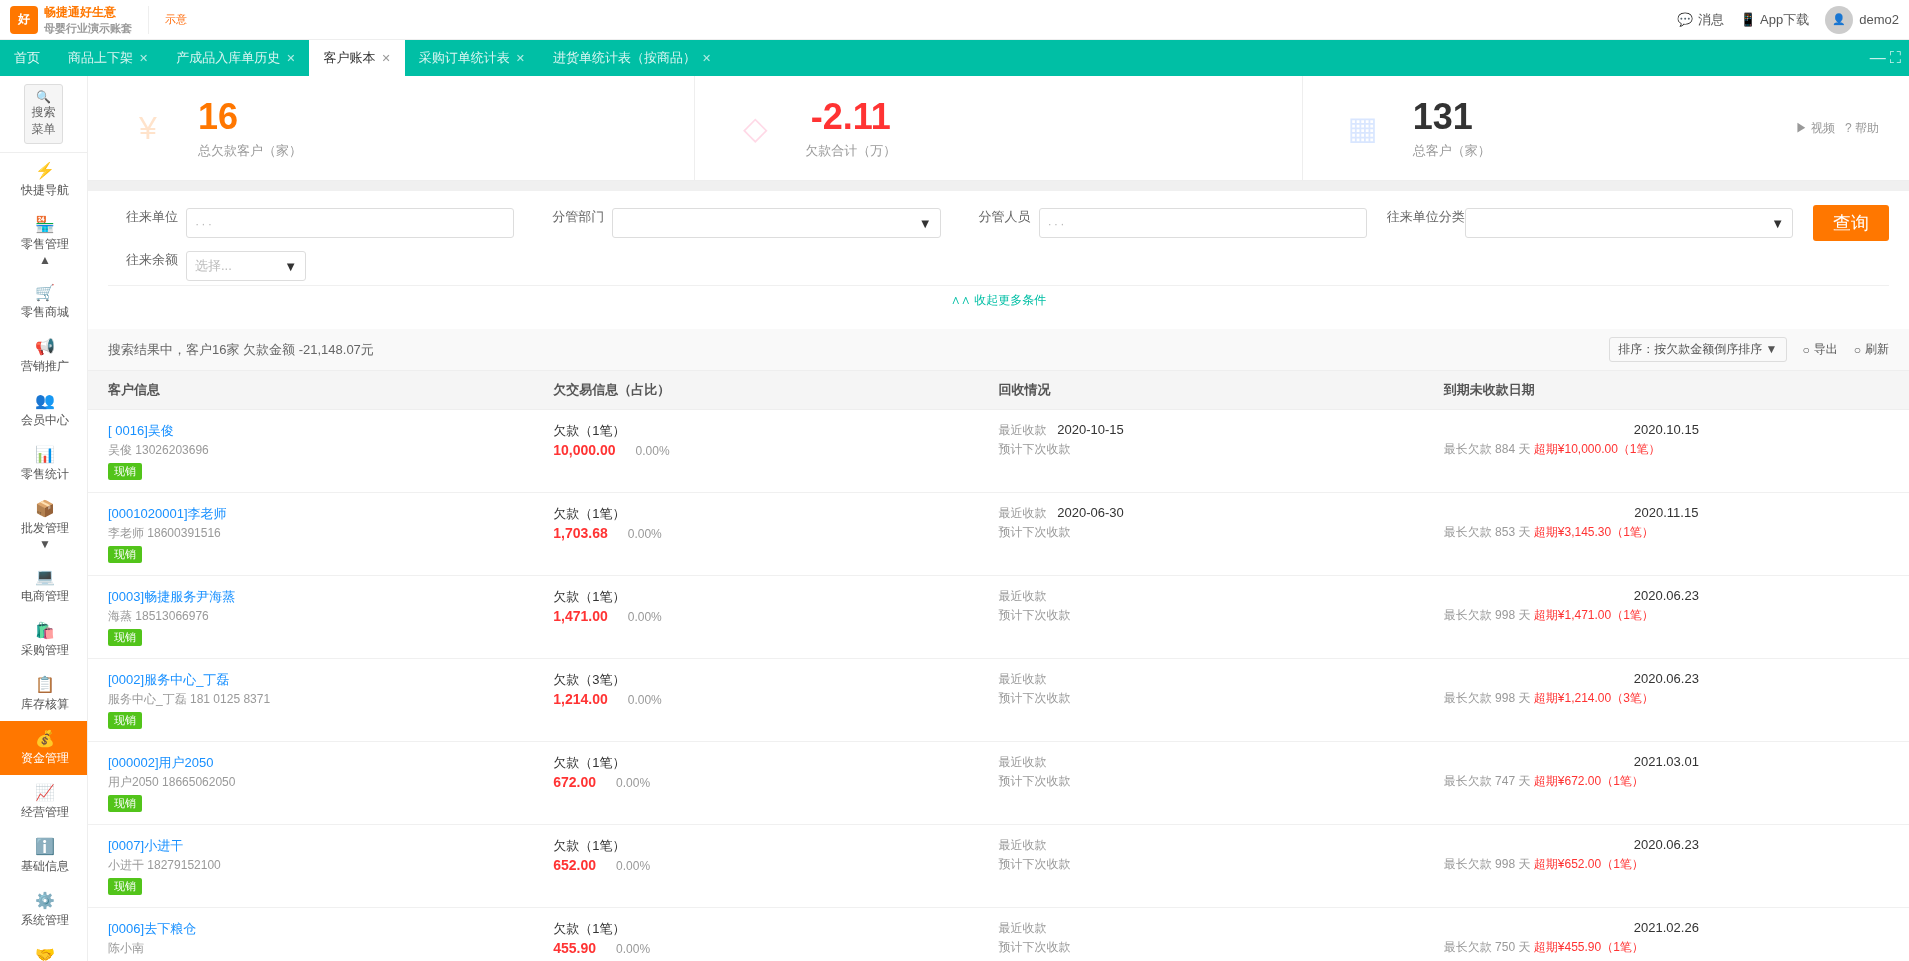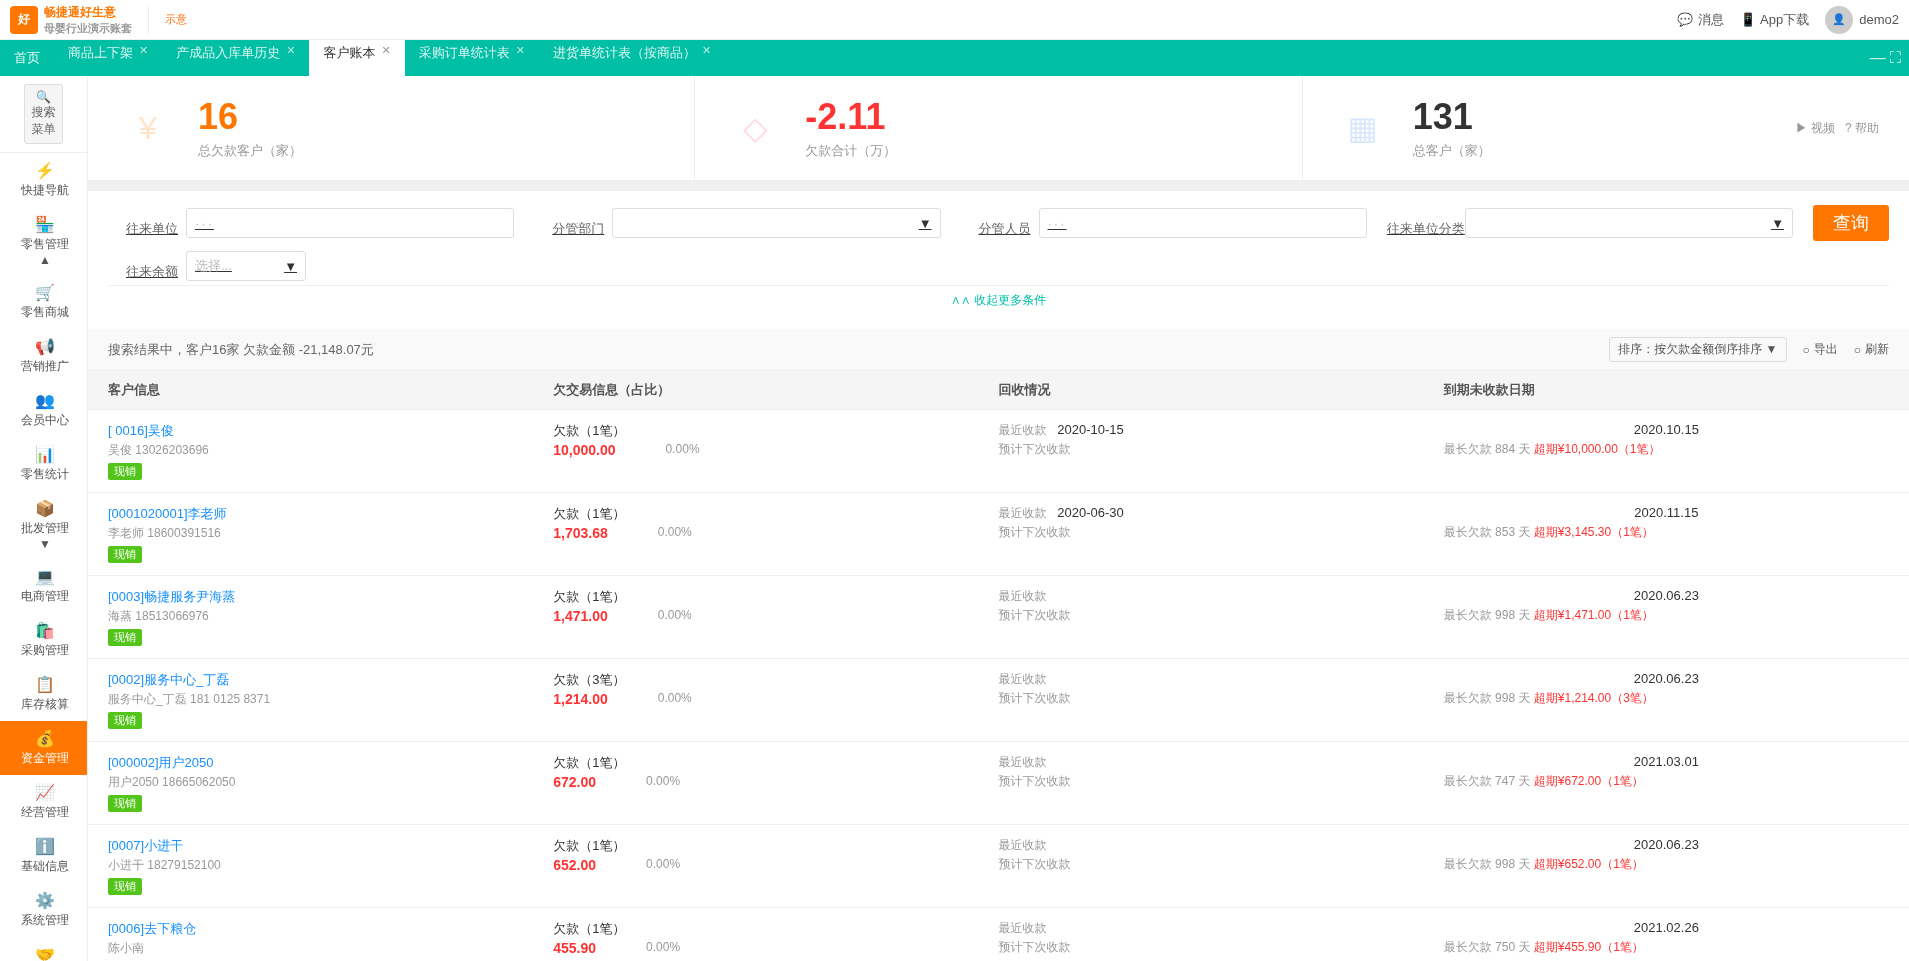--- a/index.html
+++ b/index.html
@@ -9,21 +9,21 @@
     .top-bar { background: #fff; height: 40px; display: flex; align-items: center; justify-content: space-between; padding: 0 10px; border-bottom: 1px solid #eee; }
     .top-bar-left { display: flex; align-items: center; gap: 10px; }
     .logo-area { display: flex; align-items: center; gap: 6px; color: #ff7700; font-weight: bold; font-size: 14px; }
     .logo-icon { width: 28px; height: 28px; background: #ff7700; border-radius: 4px; display: flex; align-items: center; justify-content: center; color: white; font-size: 12px; }
     .top-bar-right { display: flex; align-items: center; gap: 16px; font-size: 13px; color: #555; }
     .top-bar-right span { cursor: pointer; display: flex; align-items: center; gap: 4px; }
     .avatar { width: 28px; height: 28px; border-radius: 50%; background: #ccc; display: flex; align-items: center; justify-content: center; font-size: 11px; }
 
     
     .tab-bar { background: #00bfa5; height: 36px; display: flex; align-items: stretch; }
-    .tab-item { display: flex; padding: 4px 14px; color: rgba(255,255,255,0.85); font-size: 13px; cursor: pointer; position: relative; gap: 6px; white-space: nowrap; }
+    .tab-item { display: flex; align-items: center; padding: 4px 14px; color: rgba(255,255,255,0.85); font-size: 13px; cursor: pointer; position: relative; gap: 6px; white-space: nowrap; }
     .tab-item.active { background: #fff; color: #333; }
     .tab-item .close-btn { font-size: 11px; color: rgba(255,255,255,0.7); }
     .tab-item.active .close-btn { color: #999; }
     .tab-bar-home { padding: 0 14px; display: flex; align-items: center; color: rgba(255,255,255,0.9); font-size: 13px; cursor: pointer; }
     .tab-bar-end { margin-left: auto; display: flex; align-items: center; gap: 4px; padding-right: 8px; }
     .tab-bar-end span { color: rgba(255,255,255,0.8); cursor: pointer; font-size: 16px; }
 
     
     .main-layout { display: flex; height: calc(961px - 40px - 36px); }
 
@@ -42,29 +42,29 @@
     .stats-row { display: flex; background: #fff; margin: 0; border-bottom: 1px solid #eee; }
     .stat-card { flex: 1; padding: 20px 30px; display: flex; align-items: center; gap: 20px; border-right: 1px solid #eee; }
     .stat-card:last-child { border-right: none; }
     .stat-icon-symbol { width: 60px; height: 60px; display: flex; align-items: center; justify-content: center; font-size: 32px; opacity: 0.2; }
     .stat-icon-symbol.orange { color: #ff7700; }
     .stat-icon-symbol.pink { color: #ff4488; }
     .stat-icon-symbol.blue { color: #4488ff; }
     .stat-text { display: flex; flex-direction: column; gap: 4px; }
     .stat-value { font-size: 36px; font-weight: bold; }
     .stat-value.orange { color: #ff7700; }
-    .stat-value.red { color: #ff3333; }
+    .stat-value.red { color: #ff3333; text-align: center; }
     .stat-value.dark { color: #333; }
     .stat-label { font-size: 13px; color: #999; }
     .stat-card-right { margin-left: auto; display: flex; gap: 10px; font-size: 12px; color: #999; cursor: pointer; }
 
     
     .filter-area { background: #fff; margin: 10px 0 0 0; padding: 14px 20px; }
     .filter-row { display: flex; align-items: center; gap: 20px; margin-bottom: 10px; }
-    .filter-item { display: flex; align-items: flex-end; gap: 8px; flex: 1; text-decoration: underline; }
+    .filter-item { display: flex; align-items: flex-start; gap: 8px; flex: 1; }
     .filter-label { color: #666; font-size: 13px; white-space: nowrap; width: 70px; text-align: right; }
     .filter-input { flex: 1; height: 30px; border: 1px solid #ddd; border-radius: 3px; padding: 0 8px; font-size: 13px; display: flex; align-items: center; justify-content: space-between; cursor: pointer; }
     .filter-input .dots { color: #bbb; letter-spacing: 2px; }
     .filter-select { flex: 1; height: 30px; border: 1px solid #ddd; border-radius: 3px; padding: 0 8px; font-size: 13px; display: flex; align-items: center; justify-content: space-between; cursor: pointer; background: #fff; }
     .btn-query { background: #ff7700; color: white; border: none; padding: 6px 20px; border-radius: 3px; cursor: pointer; font-size: 18px; }
     .filter-row-2 { display: flex; align-items: center; gap: 20px; }
     .collapse-btn { text-align: center; padding: 6px; color: #00bfa5; cursor: pointer; font-size: 12px; border-top: 1px solid #f0f0f0; margin-top: 4px; }
 
     
     .result-bar { background: #f9f9f9; padding: 8px 20px; display: flex; align-items: center; justify-content: space-between; border-bottom: 1px solid #eee; font-size: 13px; color: #666; }
@@ -87,21 +87,21 @@
     .debt-count { color: #333; font-size: 13px; }
     .debt-amount { color: #ff3333; font-size: 14px; font-weight: bold; margin-top: 2px; }
     .debt-percent { color: #999; font-size: 12px; margin-left: 20px; }
     .recovery-col { display: flex; flex-direction: column; gap: 2px; }
     .recovery-label { color: #999; font-size: 12px; }
     .date-col { display: flex; flex-direction: column; gap: 4px; }
     .date-val { color: #333; font-size: 13px; text-align: center; }
     .overdue-info { color: #999; font-size: 12px; }
     .overdue-link { color: #ff3333; cursor: pointer; }
     .debt-inner { display: flex; flex-direction: column; }
-    .debt-top { display: flex; align-items: center; gap: 30px; }
+    .debt-top { display: flex; align-items: flex-end; }
   </style>
 </head>
 <body>
 
 <div class="top-bar">
   <div class="top-bar-left">
     <div class="logo-area">
       <div class="logo-icon">好</div>
       <div>
         <div style="font-size:12px;color:#ff7700;font-weight:bold;">畅捷通好生意</div>

